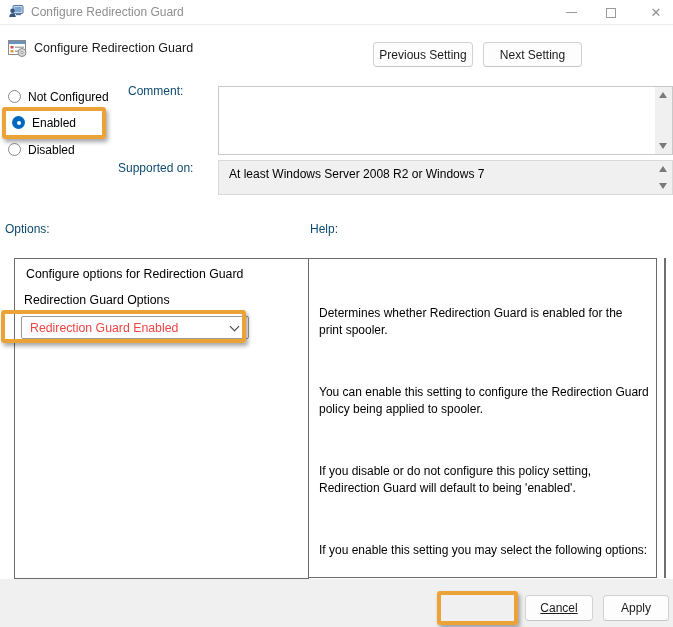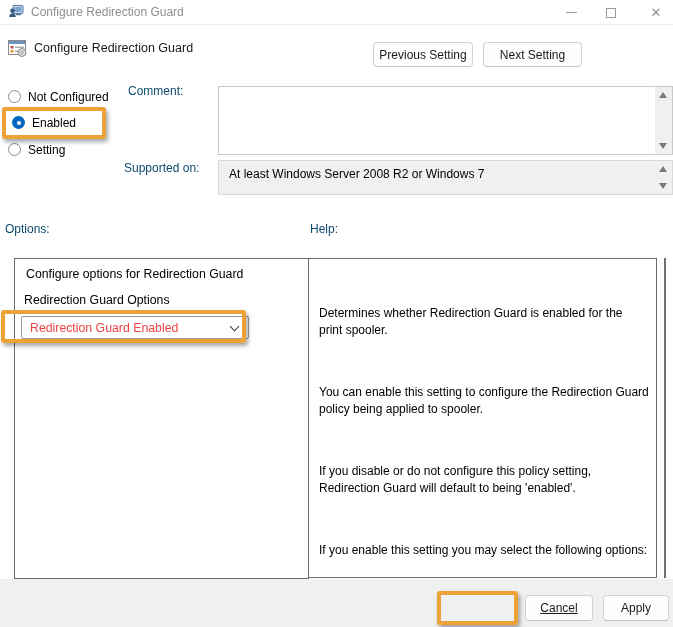--- a/index.html
+++ b/index.html
@@ -35,21 +35,21 @@
 
   
   .annotation { position:absolute; border:4px solid #EBA338; border-radius:3px;
                 box-shadow:2px 3px 4px rgba(0,0,0,0.35); pointer-events:none; background:transparent; }
   .ann-enabled  { left:2px;  top:107px; width:104px; height:32px; }
   .ann-dropdown { left:1px;  top:310px; width:245px; height:33px; }
   .ann-ok       { left:437px; top:591px; width:81px; height:34px; }
 
   .label { position:absolute; font-size:12px; color:#0c4a6e; }
   .lbl-comment   { left:128px; top:84px; }
-  .lbl-supported { left:124px; top:161px; }
+  .lbl-supported { left:118px; top:161px; }
   .lbl-options   { left:5px;   top:222px; }
   .lbl-help      { left:310px; top:222px; }
 
   
   .textbox { position:absolute; background:#fff; border:1px solid #c9c9c9; }
   .box-comment   { left:218px; top:86px;  width:455px; height:69px; }
   .box-supported { left:218px; top:160px; width:455px; height:35px; background:#f0f0f0; border-color:#d9d9d9; }
   .supported-text { position:absolute; left:10px; top:6px; font-size:12px; color:#000; }
   .vscroll { position:absolute; right:0; top:0; width:17px; height:100%; background:#f0f0f0; }
   .tri-up, .tri-down { position:absolute; left:4px; width:0; height:0;
@@ -125,21 +125,21 @@
   <div class="radio-row r1">
     <span class="radio-circle"></span>
     <span class="radio-label">Not Configured</span>
   </div>
   <div class="radio-row r2">
     <span class="radio-circle checked"></span>
     <span class="radio-label">Enabled</span>
   </div>
   <div class="radio-row r3">
     <span class="radio-circle"></span>
-    <span class="radio-label">Setting</span>
+    <span class="radio-label">Disabled</span>
   </div>
   <div class="annotation ann-enabled"></div>
 
   <span class="label lbl-comment">Comment:</span>
   <div class="textbox box-comment">
     <div class="vscroll">
       <span class="tri-up"></span>
       <span class="tri-down"></span>
     </div>
   </div>

